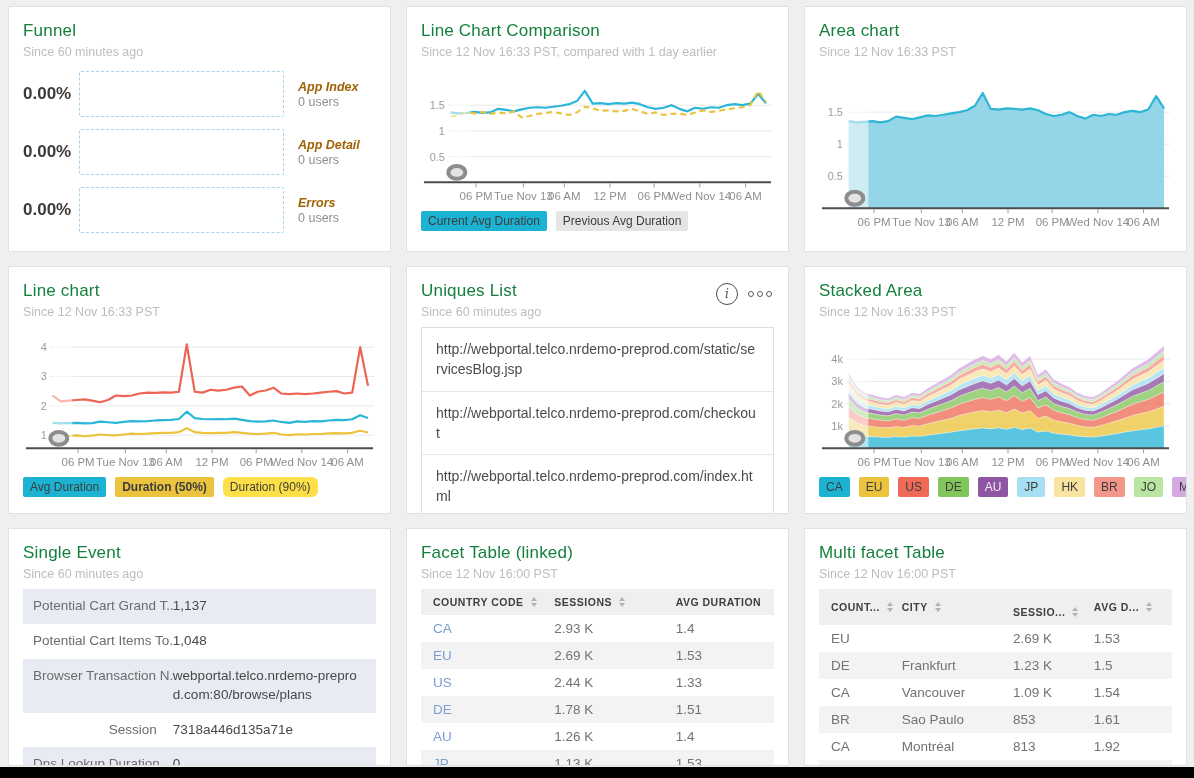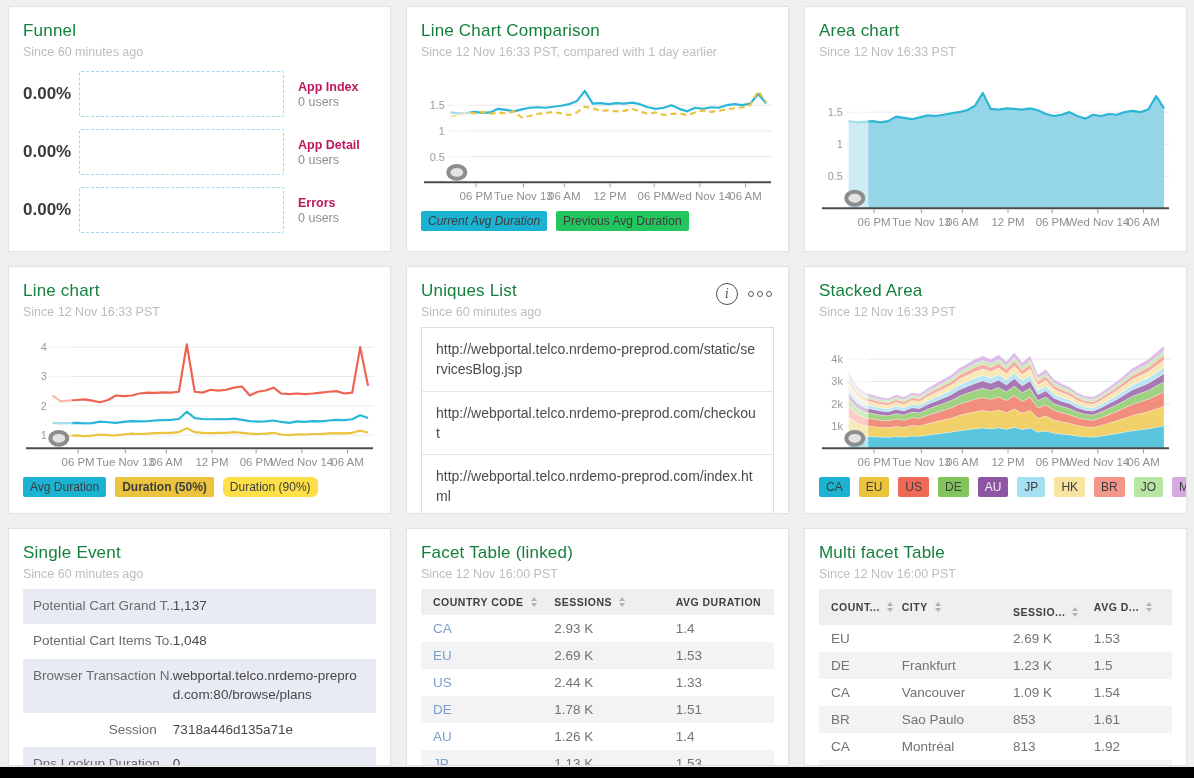--- a/index.html
+++ b/index.html
@@ -11,21 +11,21 @@
   .sub{font-size:12.5px;color:#bdbdbd;}
   .icons{display:flex;align-items:center;gap:10px;padding-top:4px;padding-right:2px;}
   .info-icon{width:20px;height:20px;border:1.5px solid #4e4e4e;border-radius:50%;display:flex;align-items:center;justify-content:center;font-family:"DejaVu Serif",serif;font-style:italic;font-size:12px;color:#4e4e4e;}
   .dots-icon{display:flex;gap:3px;}
   .dots-icon i{width:4px;height:4px;border:1.5px solid #5a5a5a;border-radius:50%;}
   
   .funnel-row{display:flex;align-items:center;margin-top:12px;}
   .funnel-pct{width:56px;font-size:17px;font-weight:700;color:#3a3a3a;}
   .funnel-box{flex:1;height:44px;border:1px dashed #a7d4ea;border-radius:2px;margin-right:14px;}
   .funnel-meta{width:78px;}
-  .funnel-name{font-size:12.5px;font-weight:700;color:#be185d;}
+  .funnel-name{font-size:12.5px;font-weight:700;color:#a16207;font-style:italic;}
   .funnel-users{font-size:12.5px;color:#8f8f8f;margin-top:1px;}
   
   .legend{display:flex;gap:9px;margin-top:5px;flex-wrap:nowrap;}
   .chip{display:inline-block;padding:3px 7px;font-size:12px;color:#3d3d3d;border-radius:2px;white-space:nowrap;}
   
   .ulist{border:1px solid #ddd;margin-top:2px;}
   .uitem{padding:11px 14px;font-size:14px;color:#4b4b4b;border-bottom:1px solid #e6e6e6;line-height:1.45;word-break:break-all;}
   .uitem:last-child{border-bottom:none;}
   
   .kv{margin-top:4px;}
@@ -116,22 +116,22 @@
           <text x="190.085" y="134" text-anchor="middle" fill="#8f8f8f" font-size="11.5">12 PM</text>
           <line x1="234.465" y1="117" x2="234.465" y2="121" stroke="#9b9b9b" stroke-width="1"></line>
           <text x="234.465" y="134" text-anchor="middle" fill="#8f8f8f" font-size="11.5">06 PM</text>
           <line x1="280.43" y1="117" x2="280.43" y2="121" stroke="#9b9b9b" stroke-width="1"></line>
           <text x="280.43" y="134" text-anchor="middle" fill="#8f8f8f" font-size="11.5">Wed Nov 14</text>
           <line x1="326.39500000000004" y1="117" x2="326.39500000000004" y2="121" stroke="#9b9b9b" stroke-width="1"></line>
           <text x="326.39500000000004" y="134" text-anchor="middle" fill="#8f8f8f" font-size="11.5">06 AM</text>
           <ellipse cx="36" cy="106" rx="8.5" ry="6.5" fill="#e3e3e3" stroke="#8d8d8d" stroke-width="4"></ellipse>
         </svg>
       <div class="legend">
-          <span class="chip" style="background: rgb(28, 179, 210); font-style: italic;">Current Avg Duration</span>
-          <span class="chip" style="background: #22c55e;">Previous Avg Duration</span>
+          <span class="chip" style="background: rgb(28, 179, 210);">Current Avg Duration</span>
+          <span class="chip" style="background: #e5e5e5;">Previous Avg Duration</span>
         </div>
     </div>
 
     <div class="card">
       <div class="card-head">
         <div>
           <h2>Area chart</h2>
           <div class="sub">Since 12 Nov 16:33 PST</div>
         </div>
       </div>

